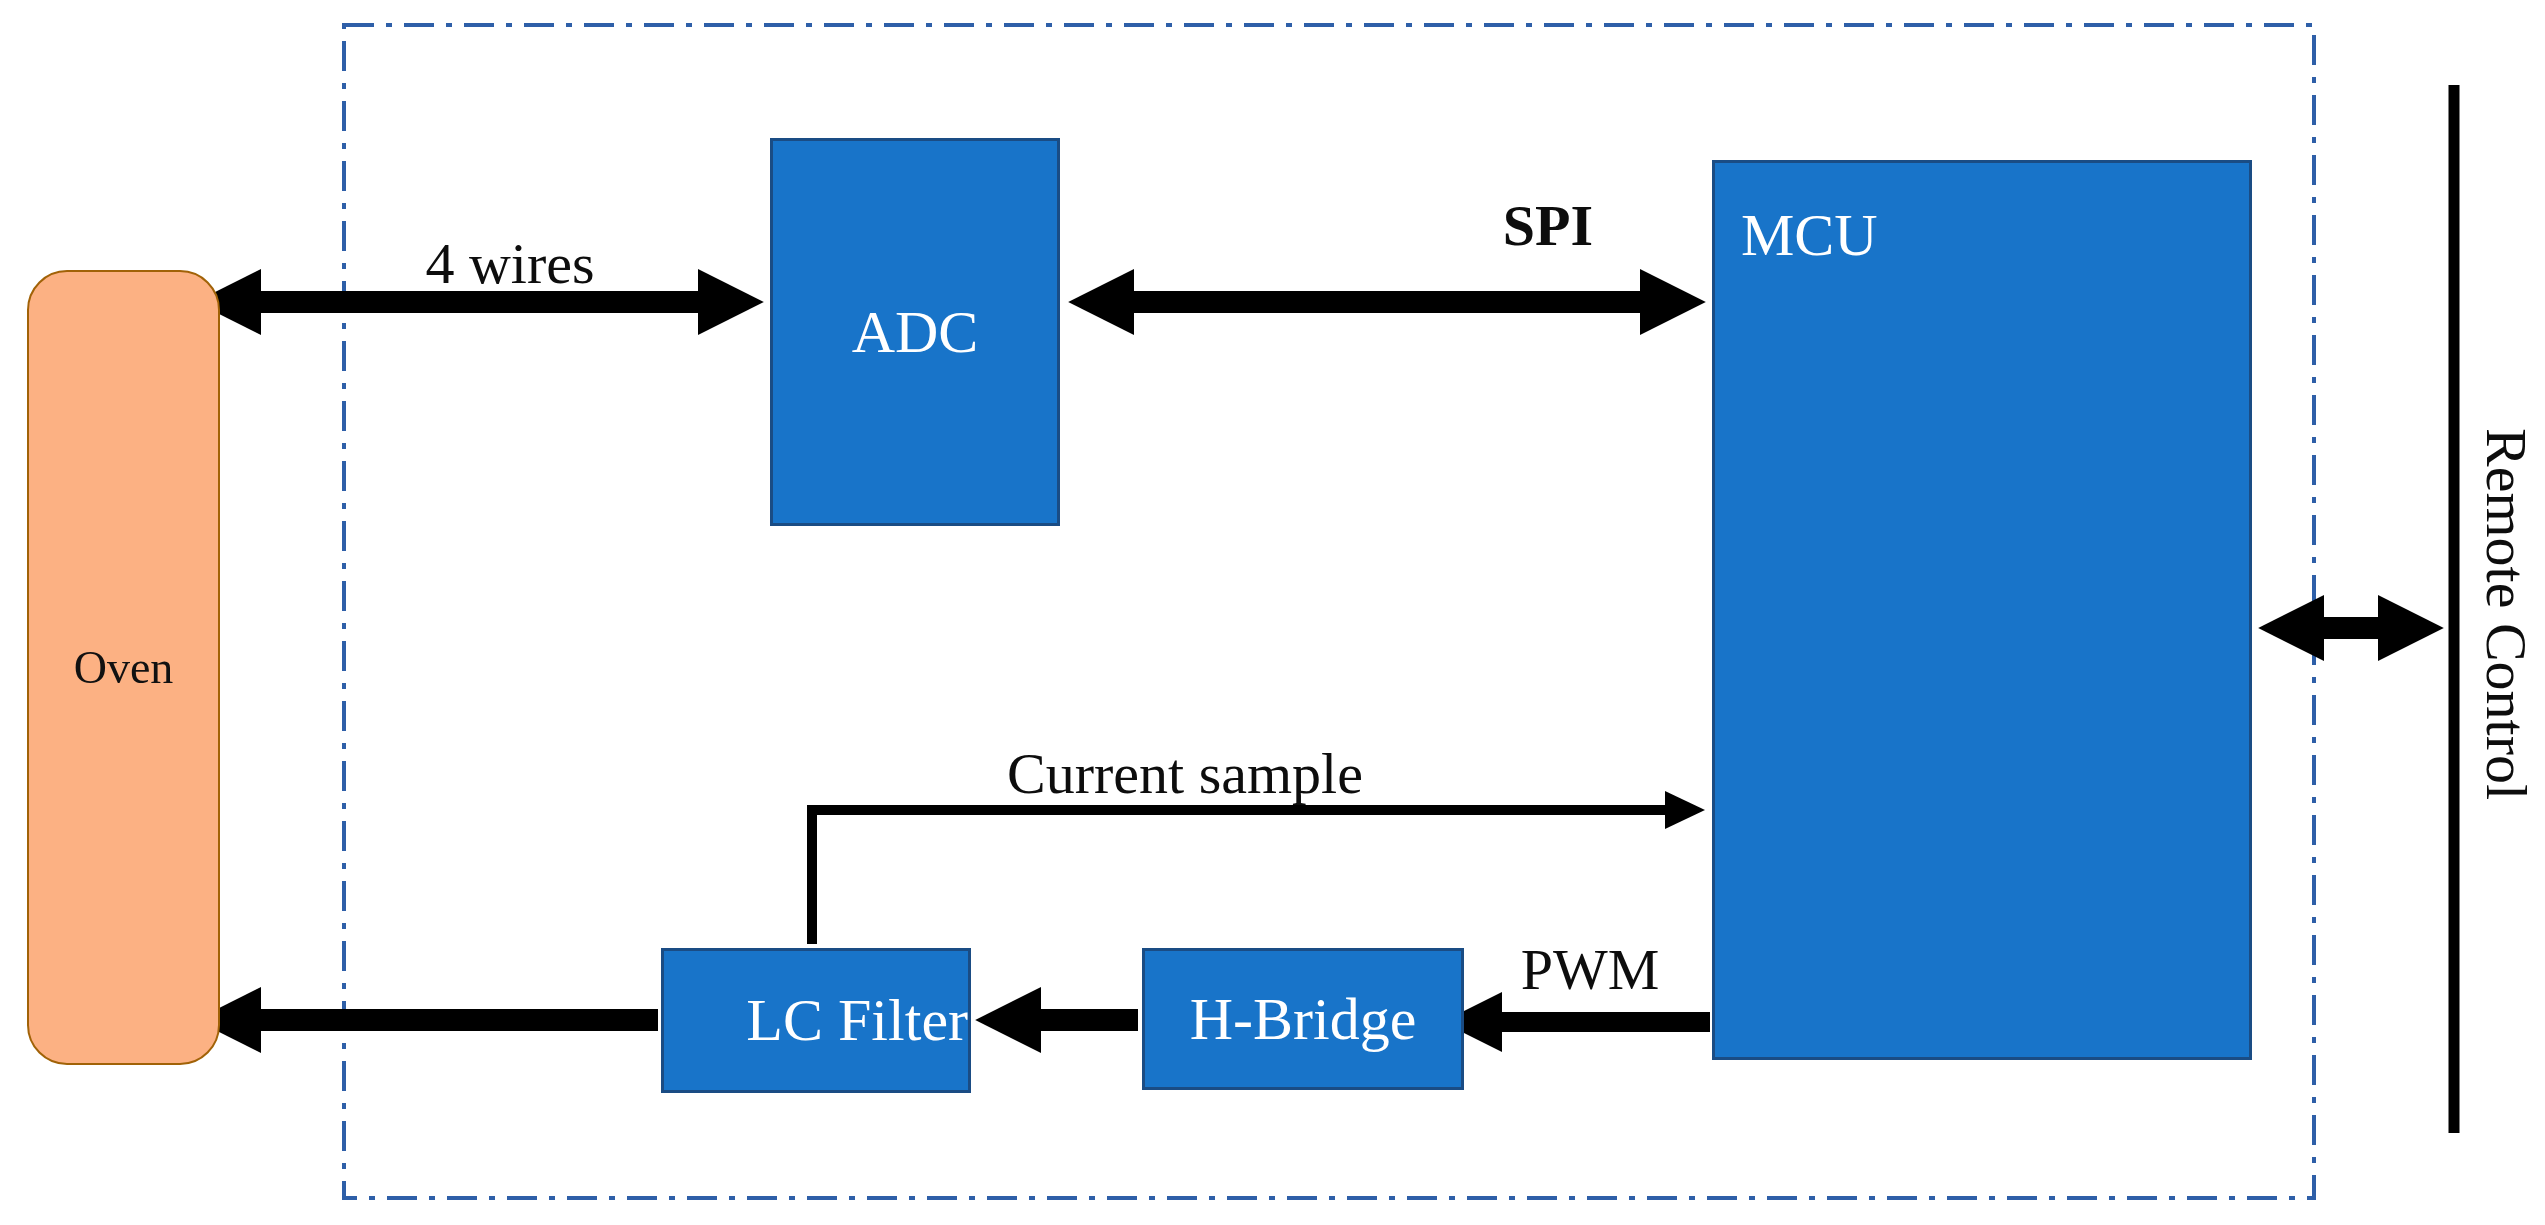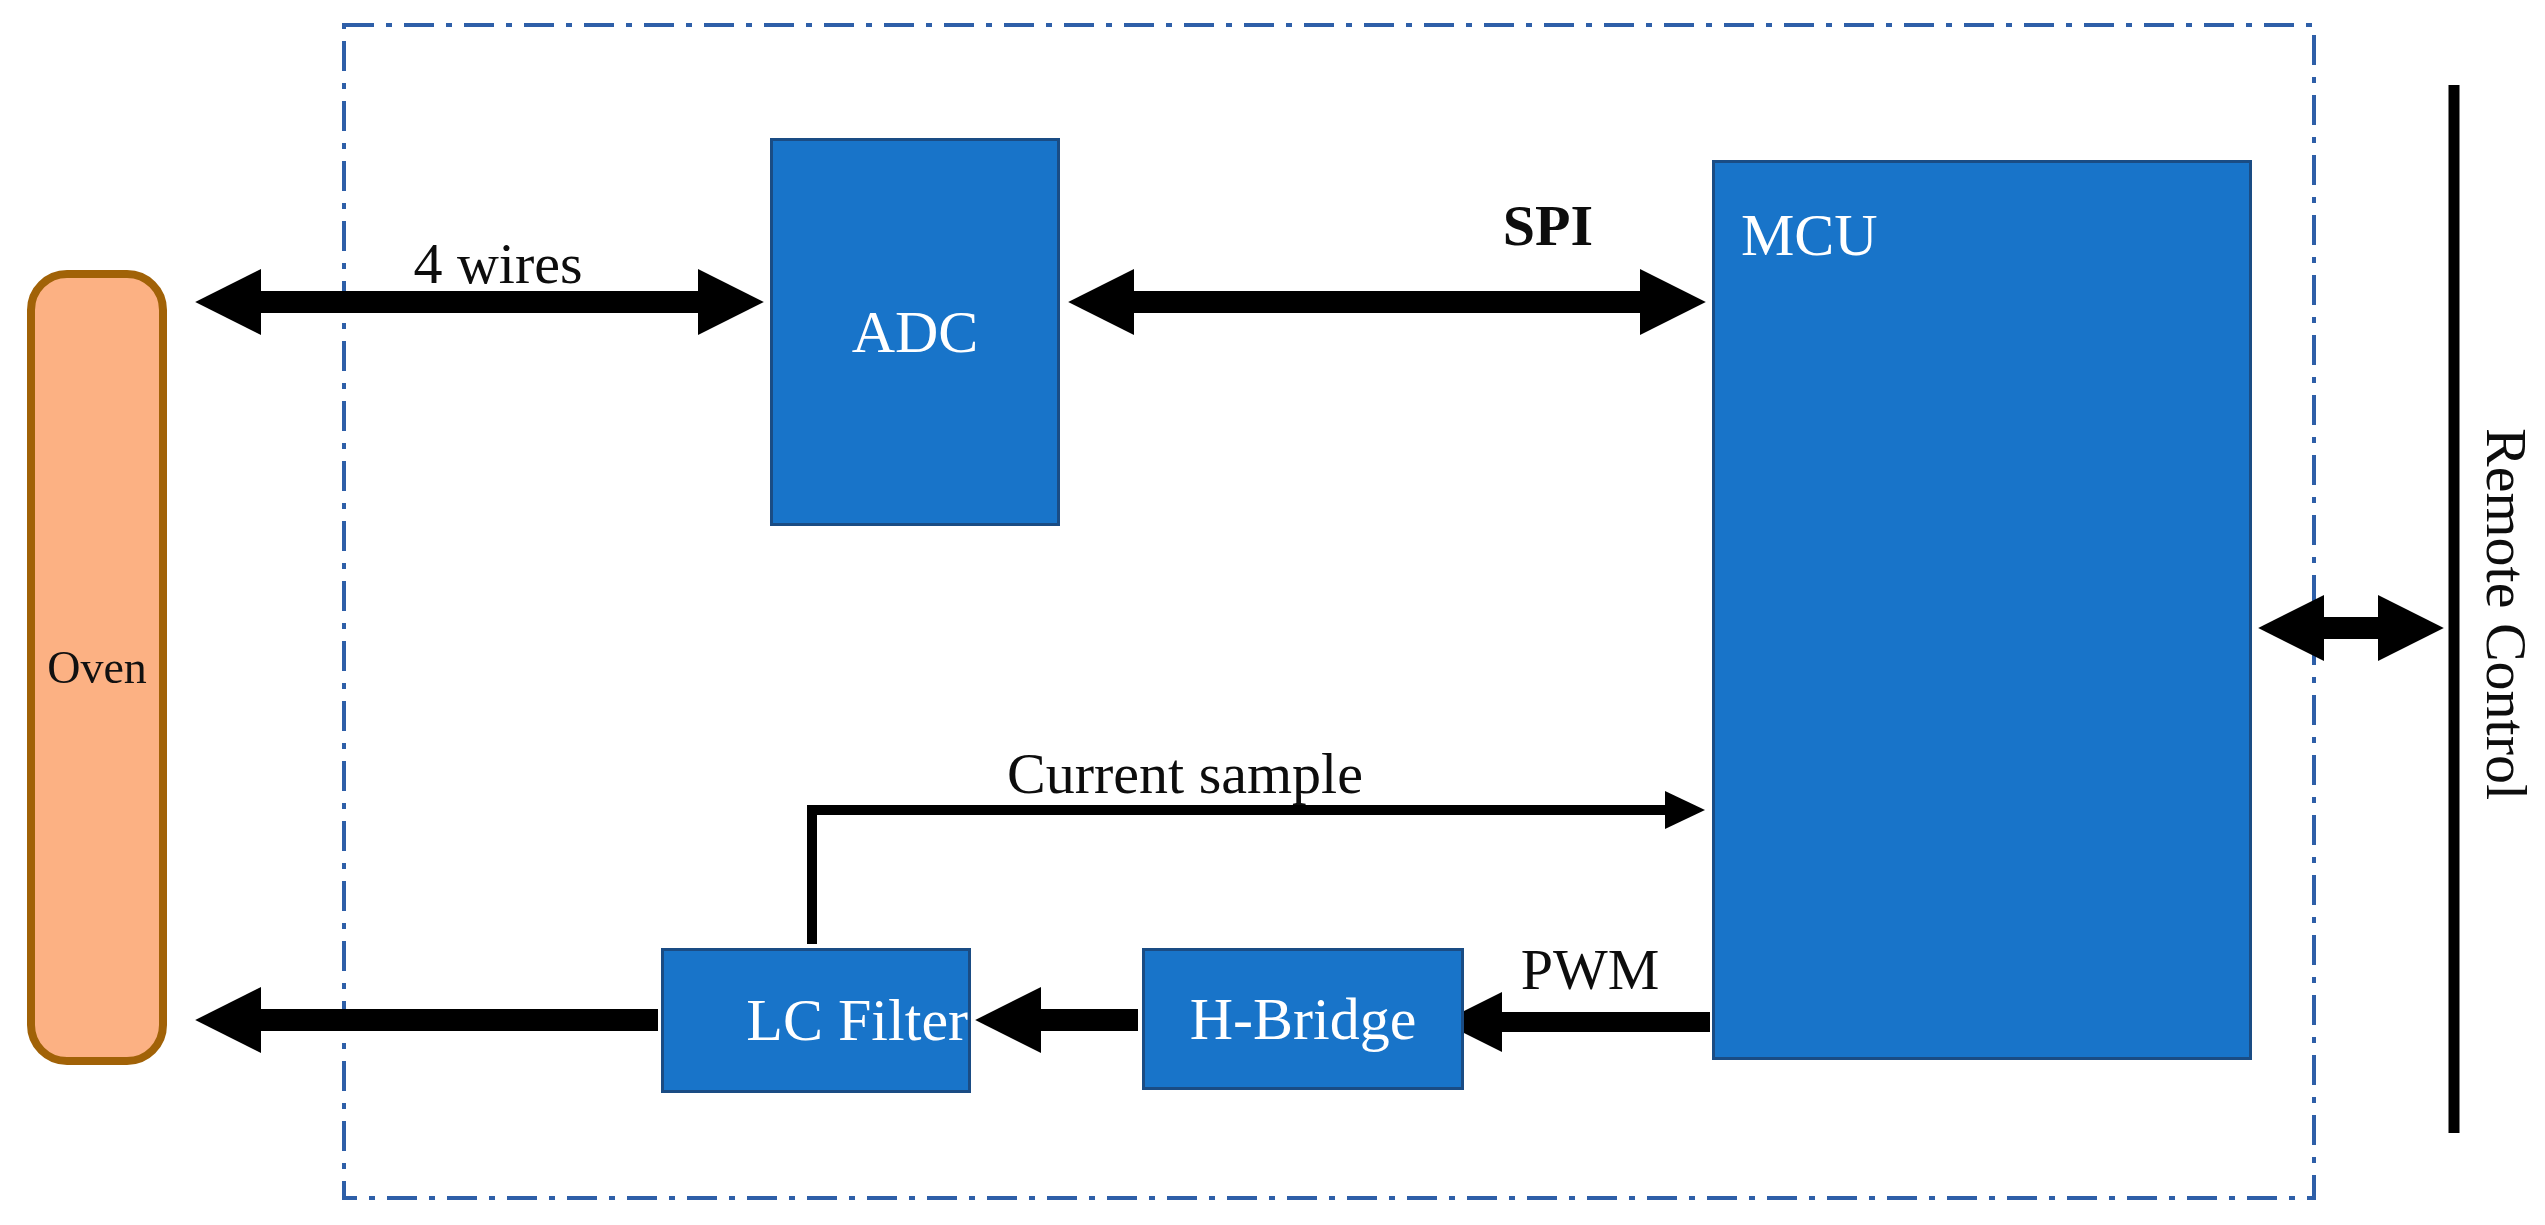--- a/index.html
+++ b/index.html
@@ -16,42 +16,42 @@
     display:flex;align-items:center;justify-content:center;
     box-sizing:border-box;text-align:center;
   }
   .blue-block{
     background:#1874C9;
     border:3px solid #1A4C84;
     color:#ffffff;
     font-size:60px;
   }
   .block-oven{
-    left:27px;top:270px;width:140px;height:795px;
+    left:27px;top:270px;width:193px;height:795px;
     background:#FCB183;
-    border:8px solid #a16207;
+    border:2px solid #a16207;
     border-radius:40px;
     color:#111111;
     font-size:46px;
   }
   .block-adc{left:770px;top:138px;width:290px;height:388px;}
   .block-mcu{
     left:1712px;top:160px;width:540px;height:900px;
     align-items:flex-start;justify-content:flex-start;
     padding:38px 0 0 26px;text-align:left;
   }
   .block-lc{left:661px;top:948px;width:310px;height:145px;justify-content:flex-end;}
   .block-hb{left:1142px;top:948px;width:322px;height:142px;}
   .lbl{
     position:absolute;z-index:2;
     color:#0d0d0d;font-size:58px;line-height:1.1;
     white-space:nowrap;
   }
   .lbl-center{transform:translateX(-50%);}
-  .lbl-4wires{left:498px;top:232px;}
+  .lbl-4wires{left:510px;top:232px;}
   .lbl-spi{left:1548px;top:194px;font-weight:bold;}
   .lbl-current{left:1185px;top:742px;}
   .lbl-pwm{left:1590px;top:938px;}
   .lbl-remote{
     left:2474px;top:428px;
     writing-mode:vertical-rl;
     font-size:58px;
   }
 </style>
 </head>

